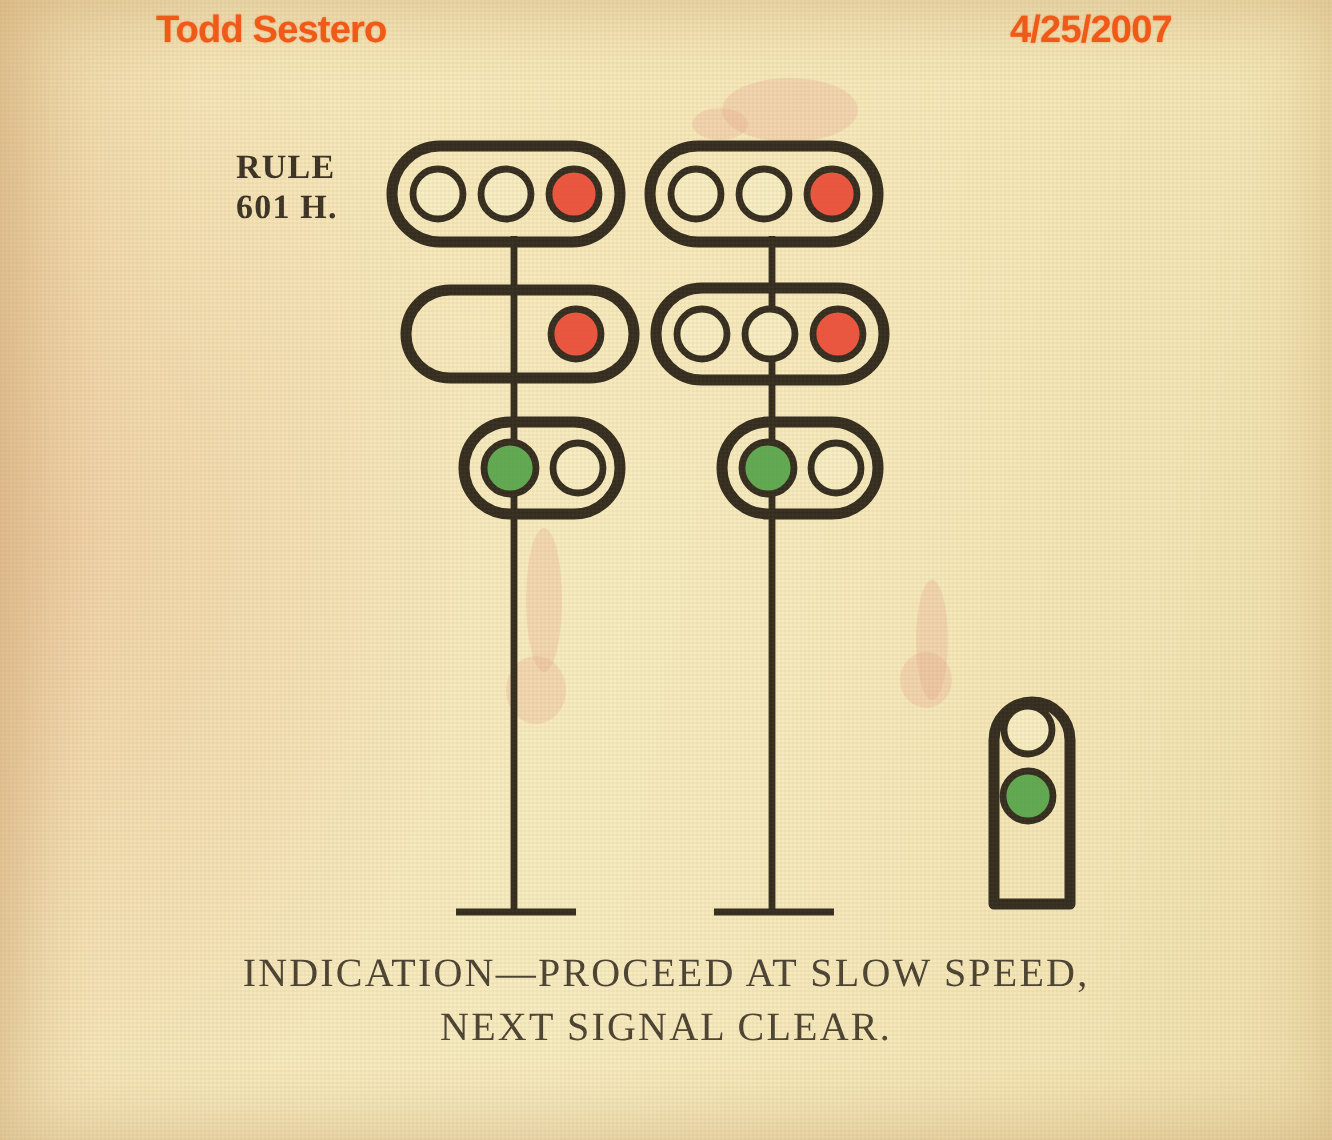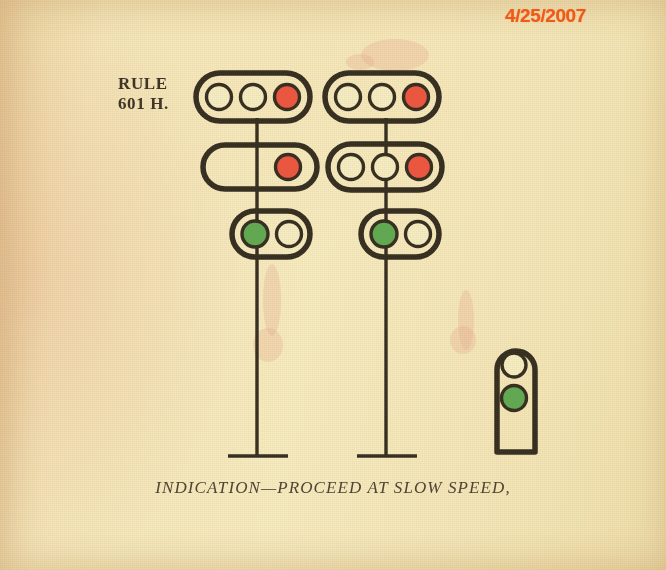--- a/index.html
+++ b/index.html
@@ -81,25 +81,24 @@
   }
 
   
   #caption {
     position: absolute;
     left: 0;
     top: 474px;
     width: 666px;
     text-align: center;
     font-family: "Liberation Serif", serif;
-    font-size: 17px;
+    font-size: 20px;
     line-height: 27px;
     letter-spacing: 1.1px;
     color: #4a4334;
-    font-style: italic;
   }
   #caption div { white-space: nowrap; }
 </style>
 </head>
 <body>
 
 <div id="page">
 
   <svg id="drawing" viewBox="0 0 666 570" width="666" height="570">
 
@@ -179,20 +178,22 @@
       <circle class="lampring" cx="514" cy="398" r="12.5" fill="#5faa53"></circle>
     </g>
 
   </svg>
 
   <div id="rule-label">RULE
 601 H.</div>
 
   <div id="caption">
     <div>INDICATION—PROCEED AT SLOW SPEED,</div>
+    <div>NEXT SIGNAL CLEAR.</div>
   </div>
 
   <div id="grain"></div>
   <div id="vignette"></div>
 
+  <div class="anno" id="anno-name">Todd Sestero</div>
   <div class="anno" id="anno-date">4/25/2007</div>
 
 </div>
 
 </body></html>

